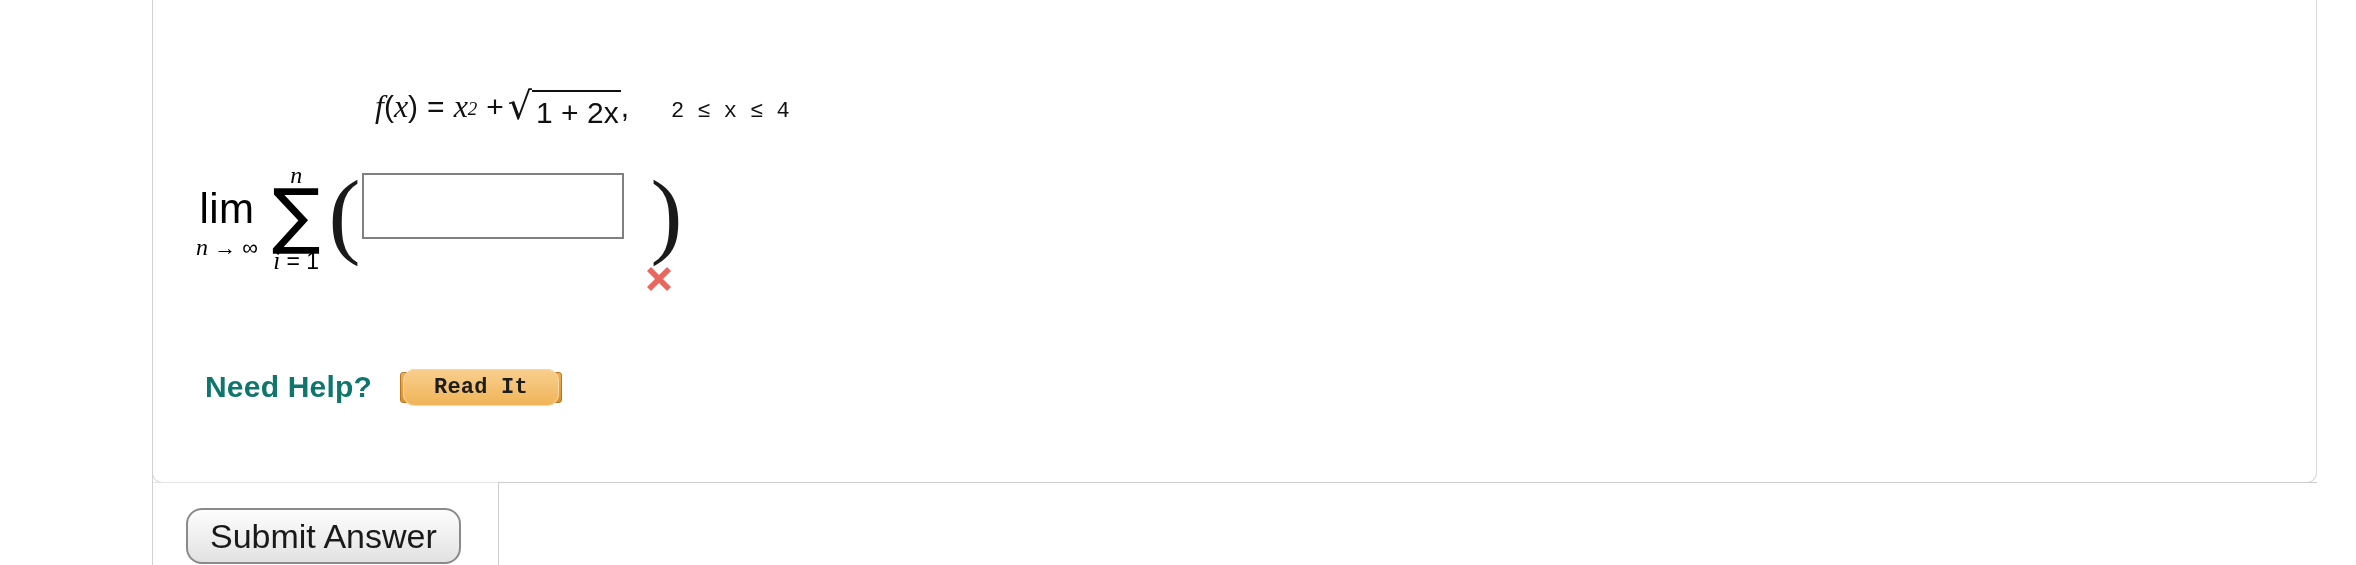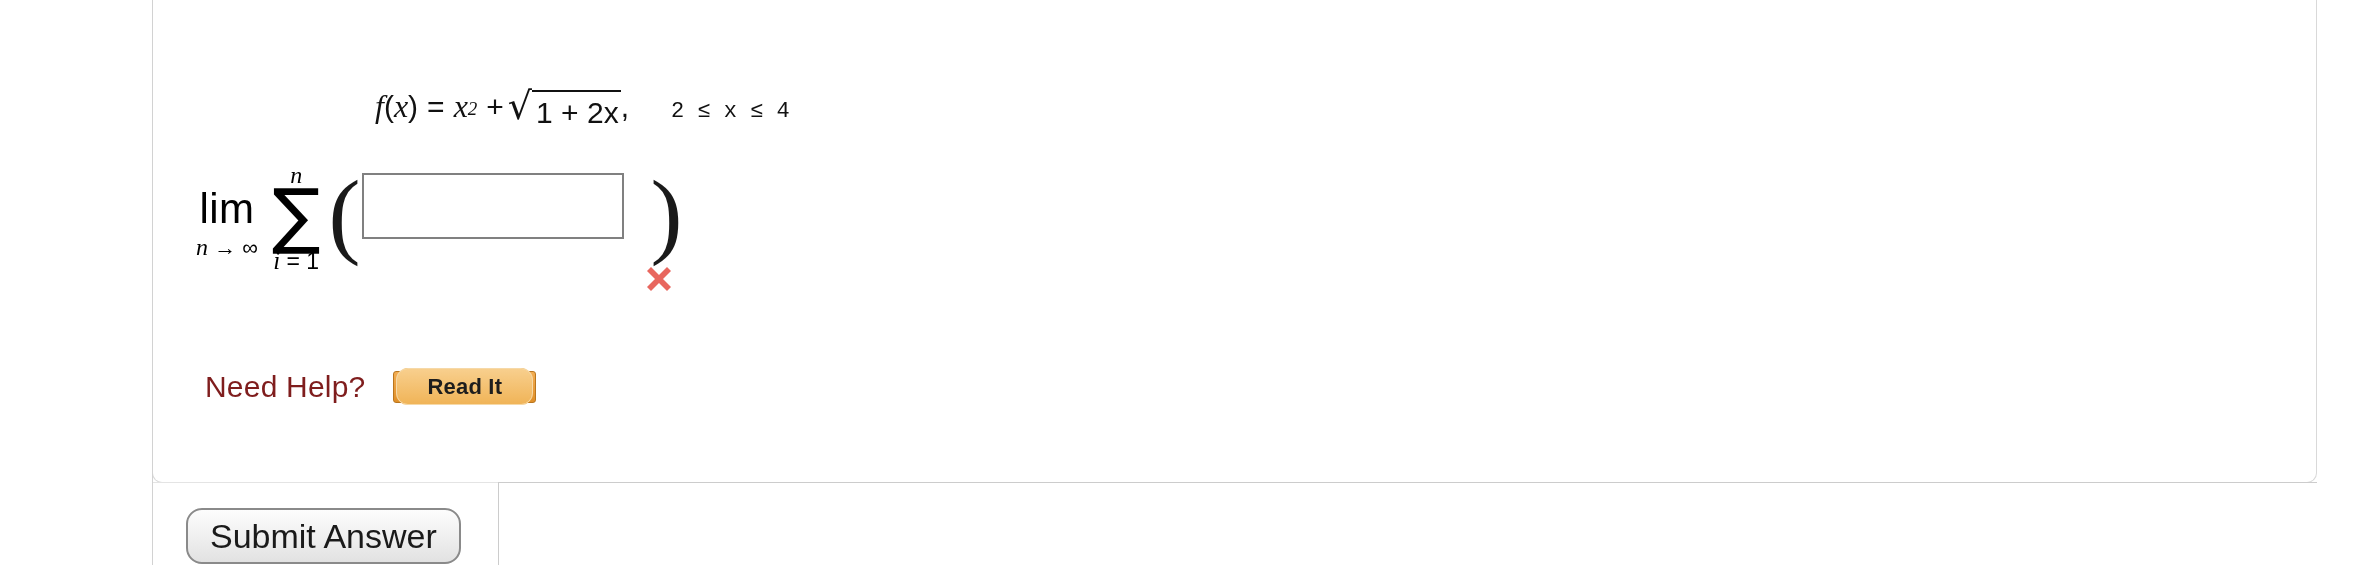--- a/index.html
+++ b/index.html
@@ -227,44 +227,44 @@
 
   
   .needhelp-row {
     position: absolute;
     left: 205px;
     top: 370px;
     display: flex;
     align-items: center;
   }
   .needhelp-label {
-    color: #7f1d1d;
+    color: #0f766e;
     font-size: 30px;
-    font-weight: normal;
+    font-weight: bold;
     font-family: "Liberation Sans", sans-serif;
     letter-spacing: 0.2px;
   }
   .readit-btn {
     margin-left: 28px;
     display: inline-block;
     padding: 2px;
     background: linear-gradient(#f3ad52, #e08f28);
     border: 1px solid #b9761f;
     border-radius: 3px;
     cursor: pointer;
   }
   .readit-inner {
     border: 1px solid #f6d9a8;
     border-radius: 12px;
     background: linear-gradient(#f8cf8d, #f0b458);
     padding: 5px 30px;
     font-size: 22px;
     font-weight: bold;
     color: #1d1d1d;
-    font-family: Liberation Sans, sans-serif;
+    font-family: Liberation Mono, monospace;
     text-align: center;
     letter-spacing: 0.2px;
     margin-top: 39px;
   }
 
   
   .footer-divider {
     position: absolute;
     left: 153px;
     top: 482px;

